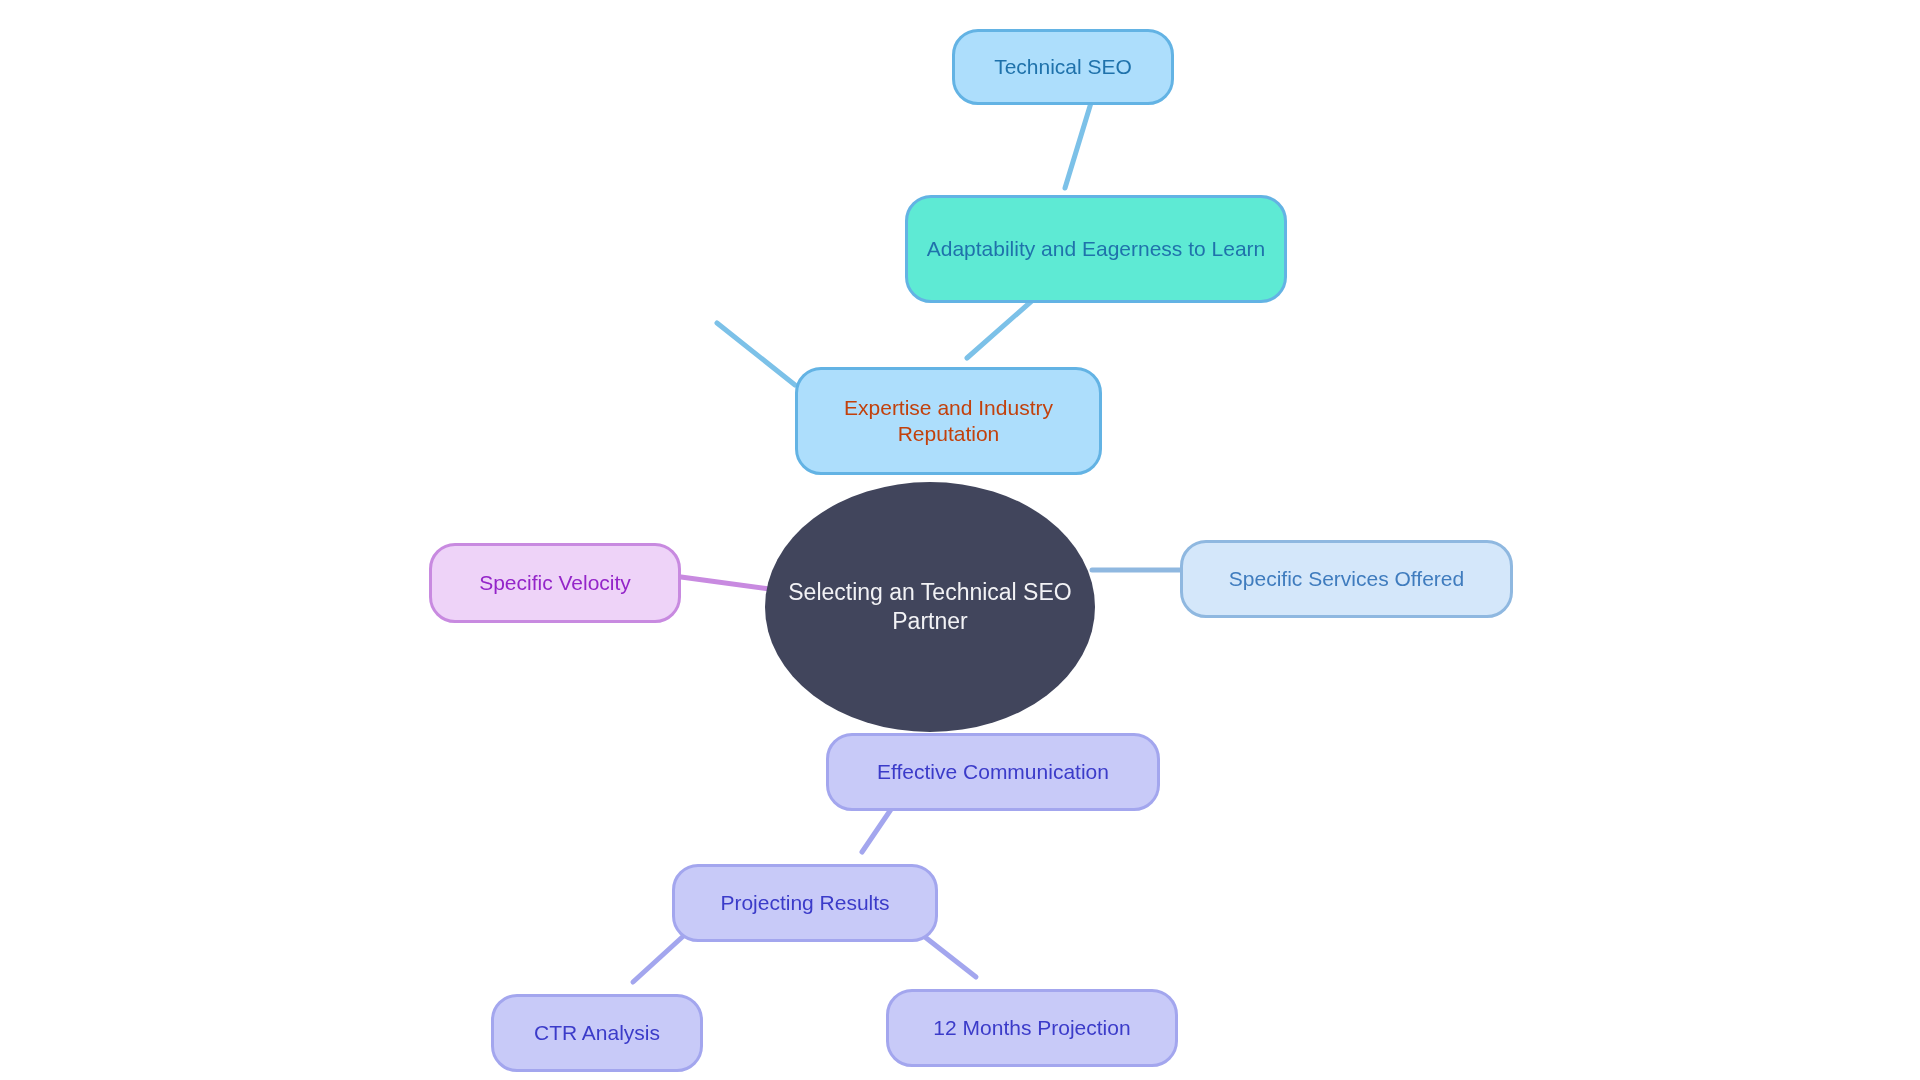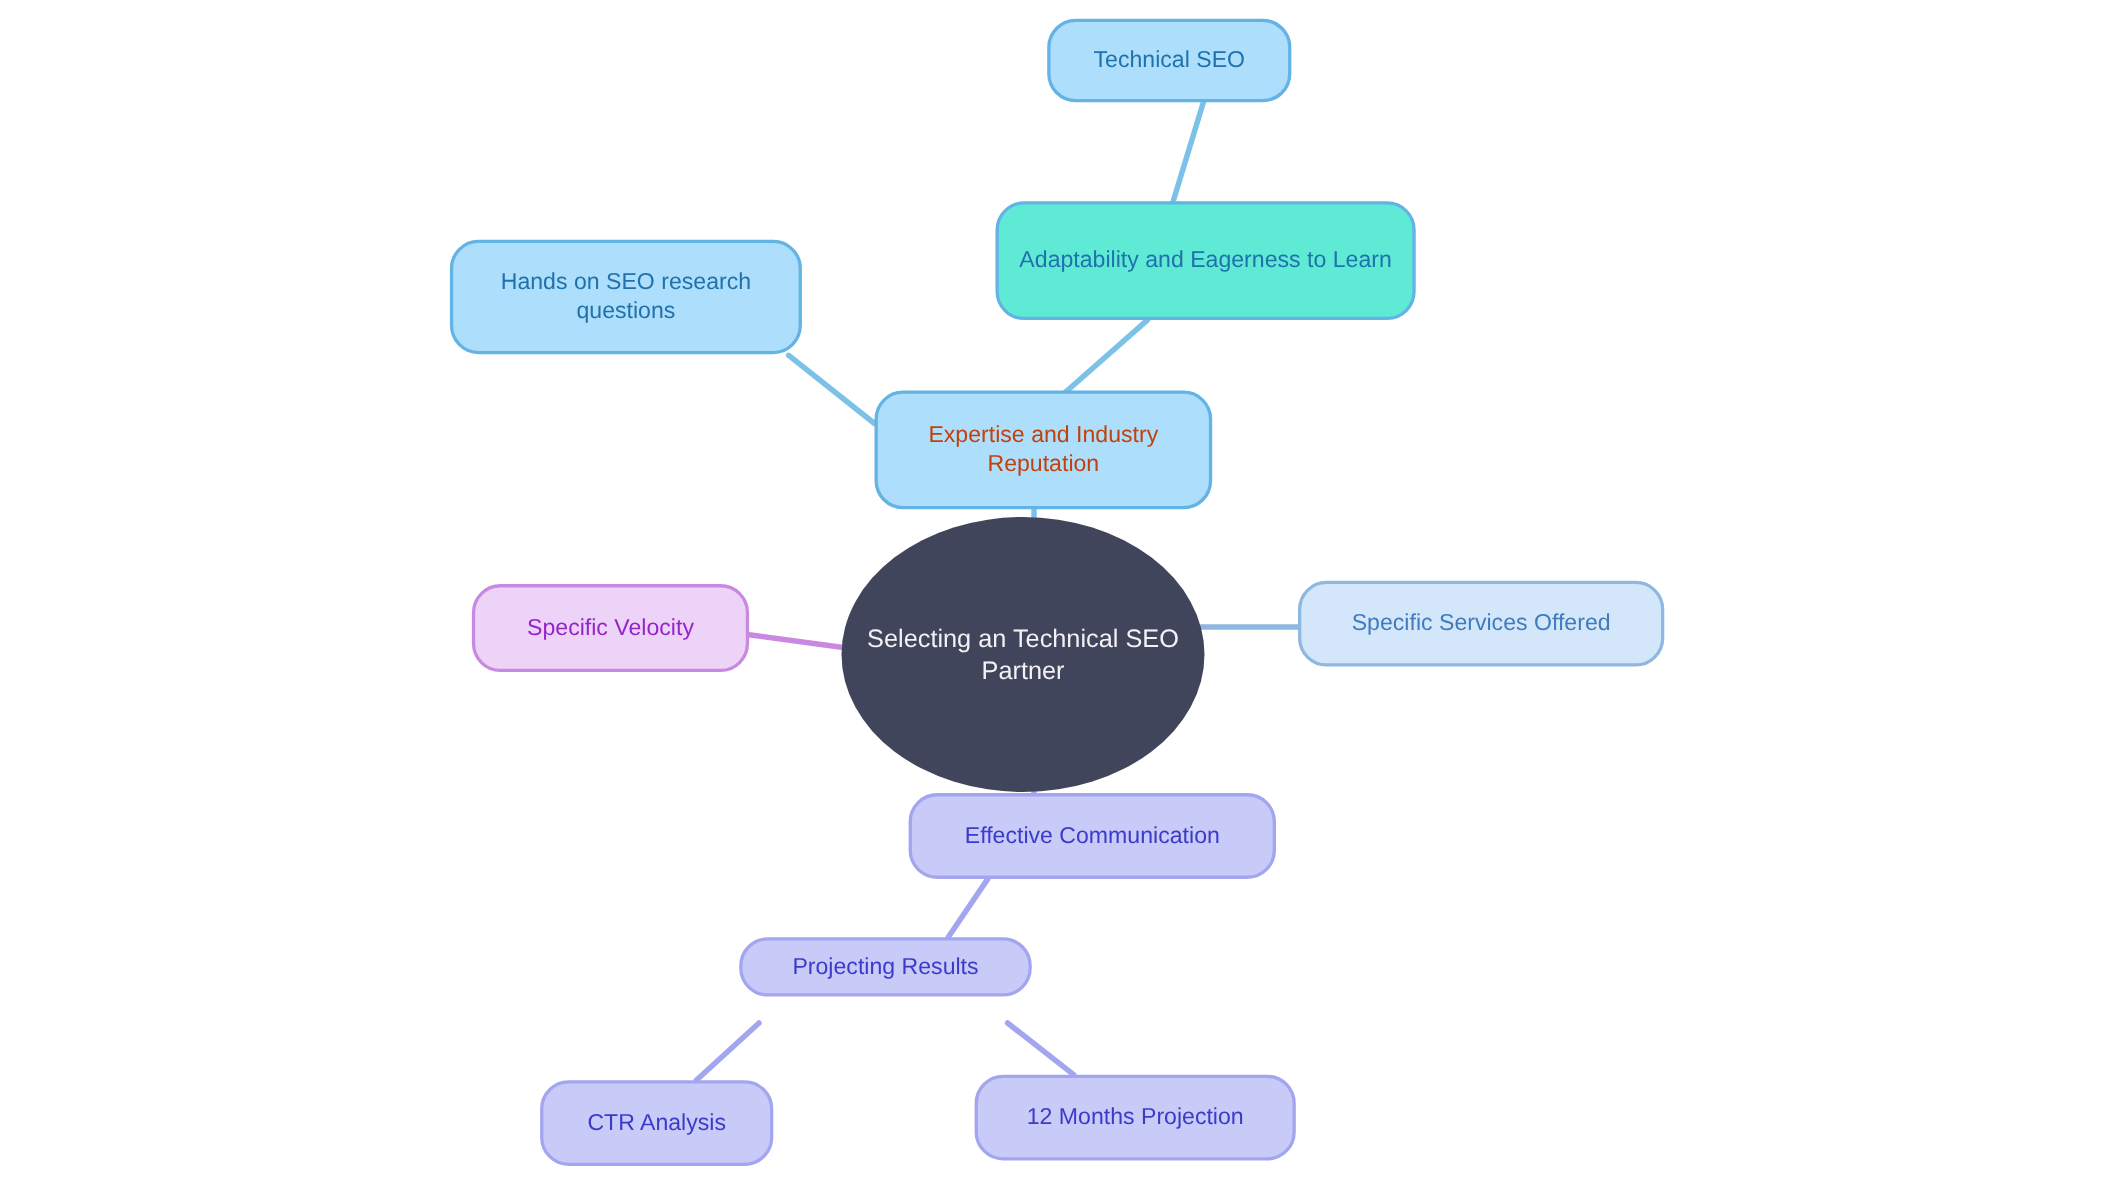--- a/index.html
+++ b/index.html
@@ -44,20 +44,21 @@
   .node {
     position: absolute;
     box-sizing: border-box;
     display: flex;
     align-items: center;
     justify-content: center;
     text-align: center;
     line-height: 1.24;
     white-space: pre-line;
     padding: 4px 16px;
+    margin-top: 12px;
   }
 
   .node.rounded {
     border-style: solid;
     border-width: 3px;
     border-radius: 26px;
   }
 
   .node.central {
     border-radius: 50%;
@@ -77,22 +78,21 @@
       <path d="M 681 577 L 770 589" stroke="#c88ae0" stroke-width="5" stroke-linecap="round" fill="none"></path>
       <path d="M 940 715 L 940 721" stroke="#a3a6ee" stroke-width="5" stroke-linecap="round" fill="none"></path>
       <path d="M 898 799 L 862 852" stroke="#a3a6ee" stroke-width="5" stroke-linecap="round" fill="none"></path>
       <path d="M 690 930 L 633 982" stroke="#a3a6ee" stroke-width="5" stroke-linecap="round" fill="none"></path>
       <path d="M 916 930 L 976 977" stroke="#a3a6ee" stroke-width="5" stroke-linecap="round" fill="none"></path>
     </svg>
   <div id="node-layer">
       <div class="node central" style="left: 765px; top: 470px; width: 330px; height: 250px; background: rgb(65, 69, 92); color: rgb(242, 242, 245); font-size: 23px;"><span>Selecting an Technical SEO Partner</span></div>
       <div class="node rounded" style="left: 952px; top: 17px; width: 222px; height: 76px; background: rgb(173, 222, 252); color: rgb(31, 114, 171); font-size: 21px; border-color: rgb(99, 179, 228);"><span>Technical SEO</span></div>
       <div class="node rounded" style="left: 905px; top: 183px; width: 382px; height: 108px; background: #5eead4; color: rgb(31, 114, 171); font-size: 21px; border-color: rgb(99, 179, 228);"><span>Adaptability and Eagerness to Learn</span></div>
-      <div class="node rounded" style="left: 409px; top: 218px; width: 320px; height: 104px; background: rgb(173, 222, 252); color: rgb(31, 114, 171); font-size: 21px; border-color: rgb(99, 179, 228);"><span>Hands on SEO research questions</span></div>
       <div class="node rounded" style="left: 795px; top: 355px; width: 307px; height: 108px; background: rgb(173, 222, 252); color: #c2410c; font-size: 21px; border-color: rgb(99, 179, 228);"><span>Expertise and Industry Reputation</span></div>
       <div class="node rounded" style="left: 1180px; top: 528px; width: 333px; height: 78px; background: rgb(212, 231, 250); color: rgb(63, 124, 190); font-size: 21px; border-color: rgb(143, 184, 224);"><span>Specific Services Offered</span></div>
       <div class="node rounded" style="left: 429px; top: 531px; width: 252px; height: 80px; background: rgb(238, 211, 248); color: rgb(148, 37, 201); font-size: 21px; border-color: rgb(200, 138, 224);"><span>Specific Velocity</span></div>
       <div class="node rounded" style="left: 826px; top: 721px; width: 334px; height: 78px; background: rgb(200, 202, 248); color: rgb(59, 59, 201); font-size: 21px; border-color: rgb(163, 166, 238);"><span>Effective Communication</span></div>
-      <div class="node rounded" style="left: 672px; top: 852px; width: 266px; height: 54px; background: rgb(200, 202, 248); color: rgb(59, 59, 201); font-size: 21px; border-color: rgb(163, 166, 238); justify-content: center;"><span>Projecting Results</span></div>
+      <div class="node rounded" style="left: 672px; top: 852px; width: 266px; height: 78px; background: rgb(200, 202, 248); color: rgb(59, 59, 201); font-size: 21px; border-color: rgb(163, 166, 238); justify-content: center;"><span>Projecting Results</span></div>
       <div class="node rounded" style="left: 491px; top: 982px; width: 212px; height: 78px; background: rgb(200, 202, 248); color: rgb(59, 59, 201); font-size: 21px; border-color: rgb(163, 166, 238);"><span>CTR Analysis</span></div>
       <div class="node rounded" style="left: 886px; top: 977px; width: 292px; height: 78px; background: rgb(200, 202, 248); color: rgb(59, 59, 201); font-size: 21px; border-color: rgb(163, 166, 238);"><span>12 Months Projection</span></div>
     </div>
 </div>
 
 </body></html>

